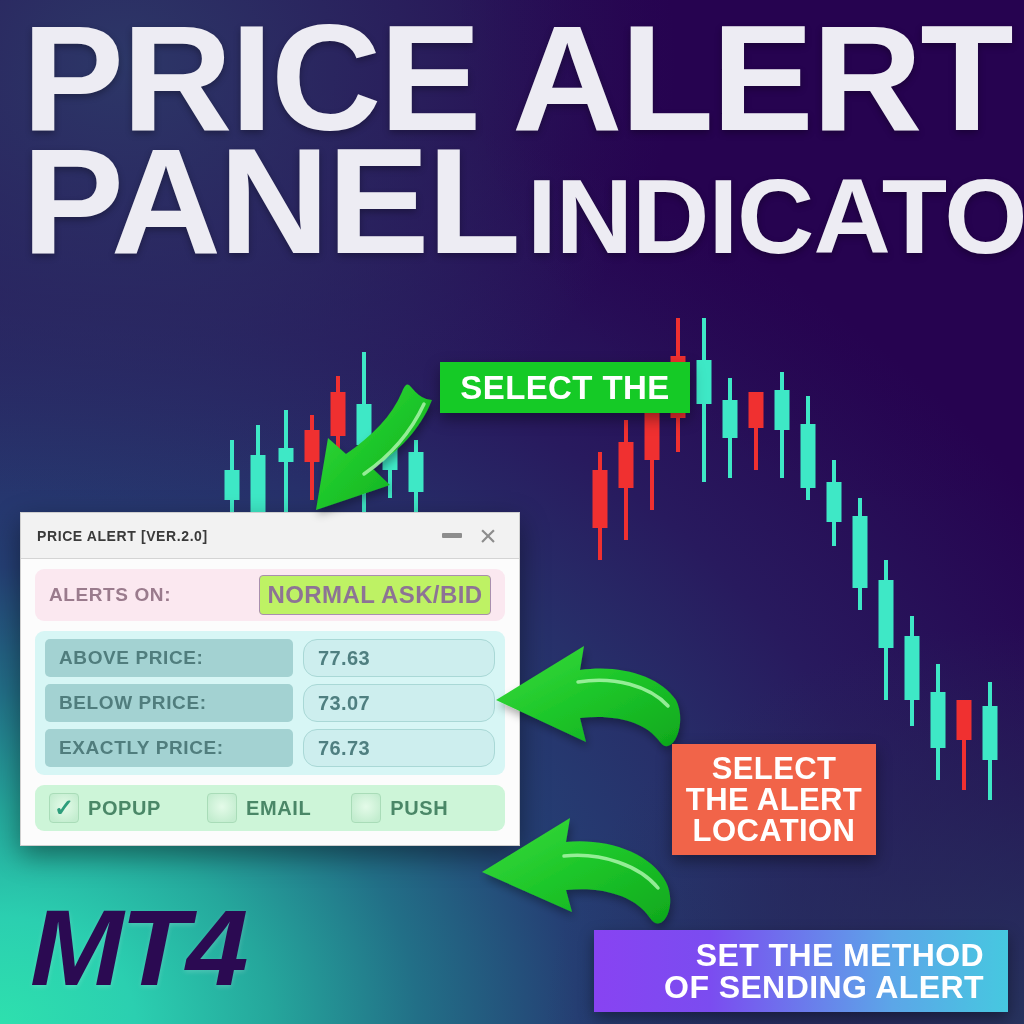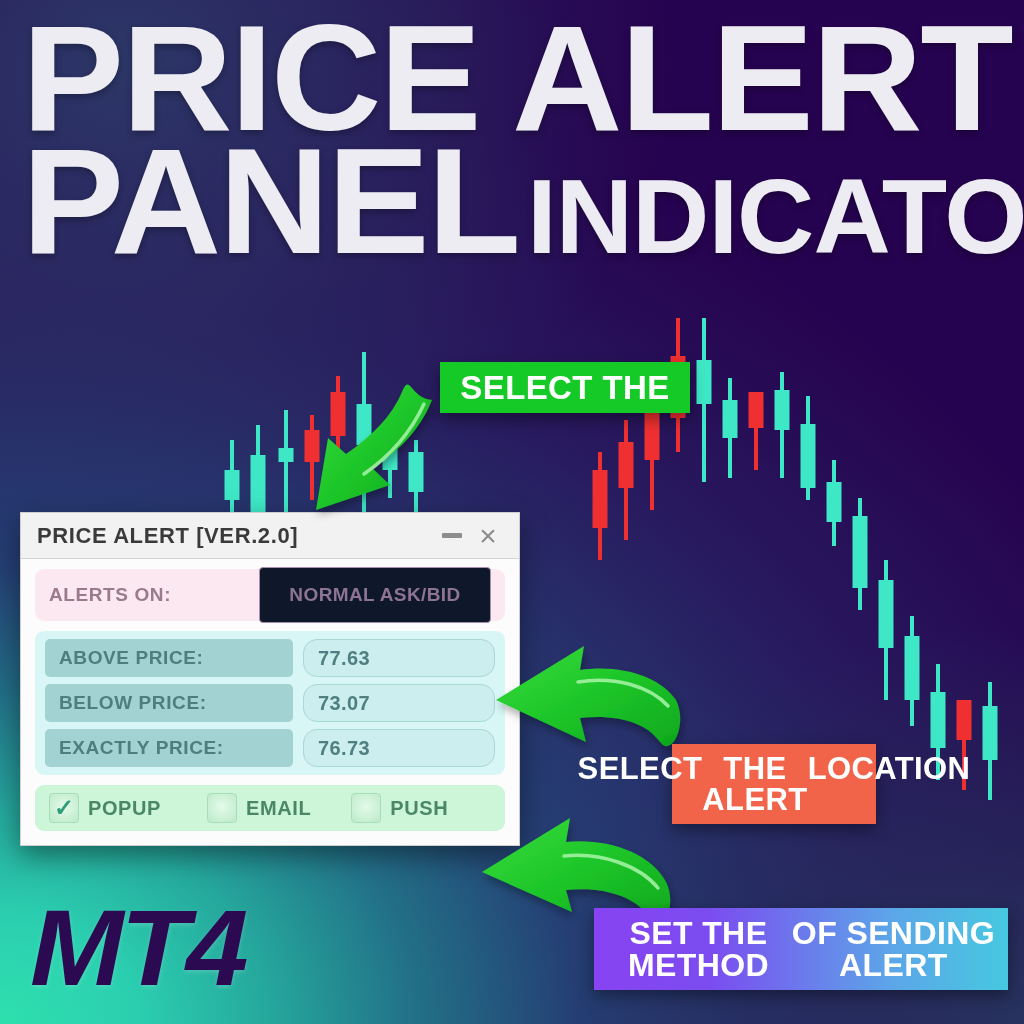--- a/index.html
+++ b/index.html
@@ -71,42 +71,42 @@
     background:#fcfcfc;
     border:1px solid #cfcfcf;
     box-shadow:0 10px 26px rgba(0,0,0,.42);
   }
   #panel-titlebar{
     height:46px; background:#f2f2f2;
     border-bottom:1px solid #d4d4d4;
     display:flex; align-items:center; padding:0 12px 0 16px;
   }
   #panel-title{
-    font-size:22px; font-weight:700; color:#3a3a3a;
+    font-size:14px; font-weight:700; color:#3a3a3a;
     letter-spacing:.6px; flex:1; white-space:nowrap;
   }
   .win-btn{ color:#8d8d8d; display:flex; align-items:center; justify-content:center; }
   #btn-min{ width:34px; height:34px; }
   #btn-min i{ display:block; width:20px; height:5px; background:#8d8d8d; border-radius:1px; }
   #btn-close{ width:38px; height:34px; font-size:30px; font-weight:400; line-height:1;
               color:#8d8d8d; font-family:"Liberation Sans",sans-serif; }
   #panel-body{ padding:10px 14px 14px 14px; }
 
   
   #row-alert-on{
     background:#fbe8f0; border-radius:9px;
     height:52px; display:flex; align-items:center;
     padding:0 14px; margin-bottom:10px;
   }
   #alert-on-label{ font-size:19px; font-weight:700; color:#9a7b8d; letter-spacing:.6px; flex:1; }
   #alert-type-button{
-    width:232px; height:56px; background:#0f172a;
+    width:232px; height:40px; background:#bef264;
     border:1px solid #a98fae; border-radius:4px;
     display:flex; align-items:center; justify-content:center;
-    font-size:19px; font-weight:700; color:#8d7395; letter-spacing:.4px;
+    font-size:24px; font-weight:700; color:#8d7395; letter-spacing:.4px;
   }
 
   
   #price-group{
     background:#d7f6f5; border-radius:9px;
     padding:8px 10px; margin-bottom:10px;
   }
   .price-row{ display:flex; align-items:center; gap:10px; margin-bottom:7px; }
   .price-row:last-child{ margin-bottom:0; }
   .price-label{
@@ -140,34 +140,35 @@
   }
   #m-popup{ margin-right:46px; }
   #m-email{ margin-right:40px;justify-content:flex-end; }
 
   
   .callout{
     position:absolute;
     color:#ffffff; font-weight:700; letter-spacing:.4px;
     line-height:1.0; text-align:center;
     box-shadow:0 6px 14px rgba(0,0,0,.38);
-    display:flex; flex-direction:row; justify-content:center;
+    display:flex; flex-direction:column; justify-content:center;
   }
   #callout-type{
     left:440px; top:362px; width:250px; padding:9px 12px;
     background:#15ca26; font-size:33px;
   }
   #callout-location{
     left:672px; top:744px; width:204px; padding:9px 10px;
     background:#f16449; font-size:31px;
   }
   #callout-method{
-    left:594px; top:908px; width:414px; padding:9px 12px;
+    left:594px; top:930px; width:414px; padding:9px 24px;
     background:linear-gradient(90deg,#8843f2 0%, #7b4cf0 28%, #5ca6e8 72%, #46c8e0 100%);
     font-size:32px;
+    text-align:right;
   }
 
   
   #arrows{ position:absolute; left:0; top:0; width:1024px; height:1024px; pointer-events:none; }
 </style>
 </head>
 <body>
 
 <div id="bg-base"></div>
 <div id="bg-tl"></div>

